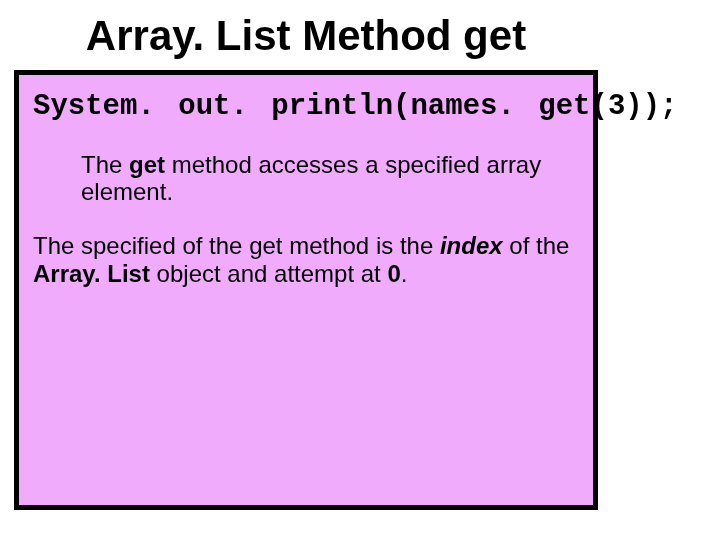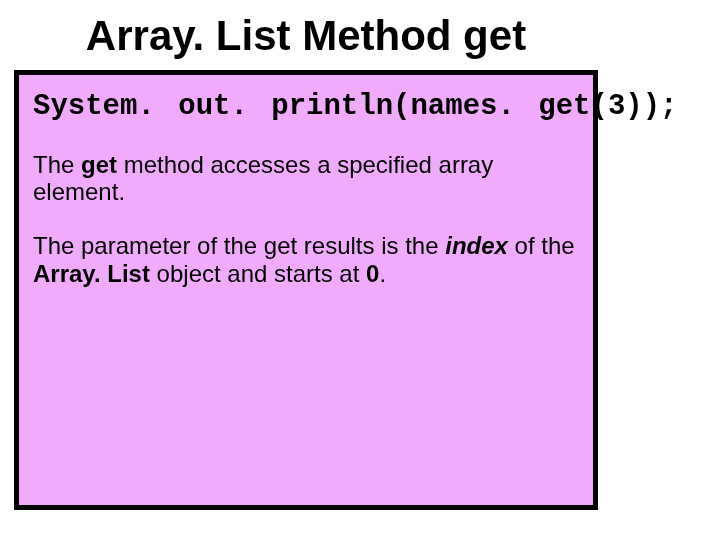--- a/index.html
+++ b/index.html
@@ -44,39 +44,39 @@
     letter-spacing: 0px;
     word-spacing: 6px;
   }
   .para {
     font-family: Tahoma, Arial, sans-serif;
     font-size: 24px;
     color: #000;
     line-height: 1.15;
     margin-top: 26px;
   }
-  .spacer-top { margin-top: 28px; }
+  .spacer-top { margin-top: 28px; margin-left: 48px; }
   .b { font-weight: 900; }
   .bi { font-weight: 900; font-style: italic; text-align: right; }
 </style>
 </head>
 <body>
 
 <div class="slide">
 
   <div class="title">Array. List Method get</div>
 
   <div class="panel">
 
     <div class="codeline">System. out. println(names. get(3));</div>
 
     <div class="para spacer-top">
       <span>The </span><span class="b">get</span><span> method accesses a specified array element.</span>
     </div>
 
     <div class="para">
-      <span>The parameter of the get results is the </span><span class="bi">index</span><span> of the </span><span class="b">Array. List</span><span> object and starts at </span><span class="b">0</span><span>.</span>
+      <span>The specified of the get method is the </span><span class="bi">index</span><span> of the </span><span class="b">Array. List</span><span> object and attempt at </span><span class="b">0</span><span>.</span>
     </div>
 
 
   </div>
 
 </div>
 
 </body></html>

